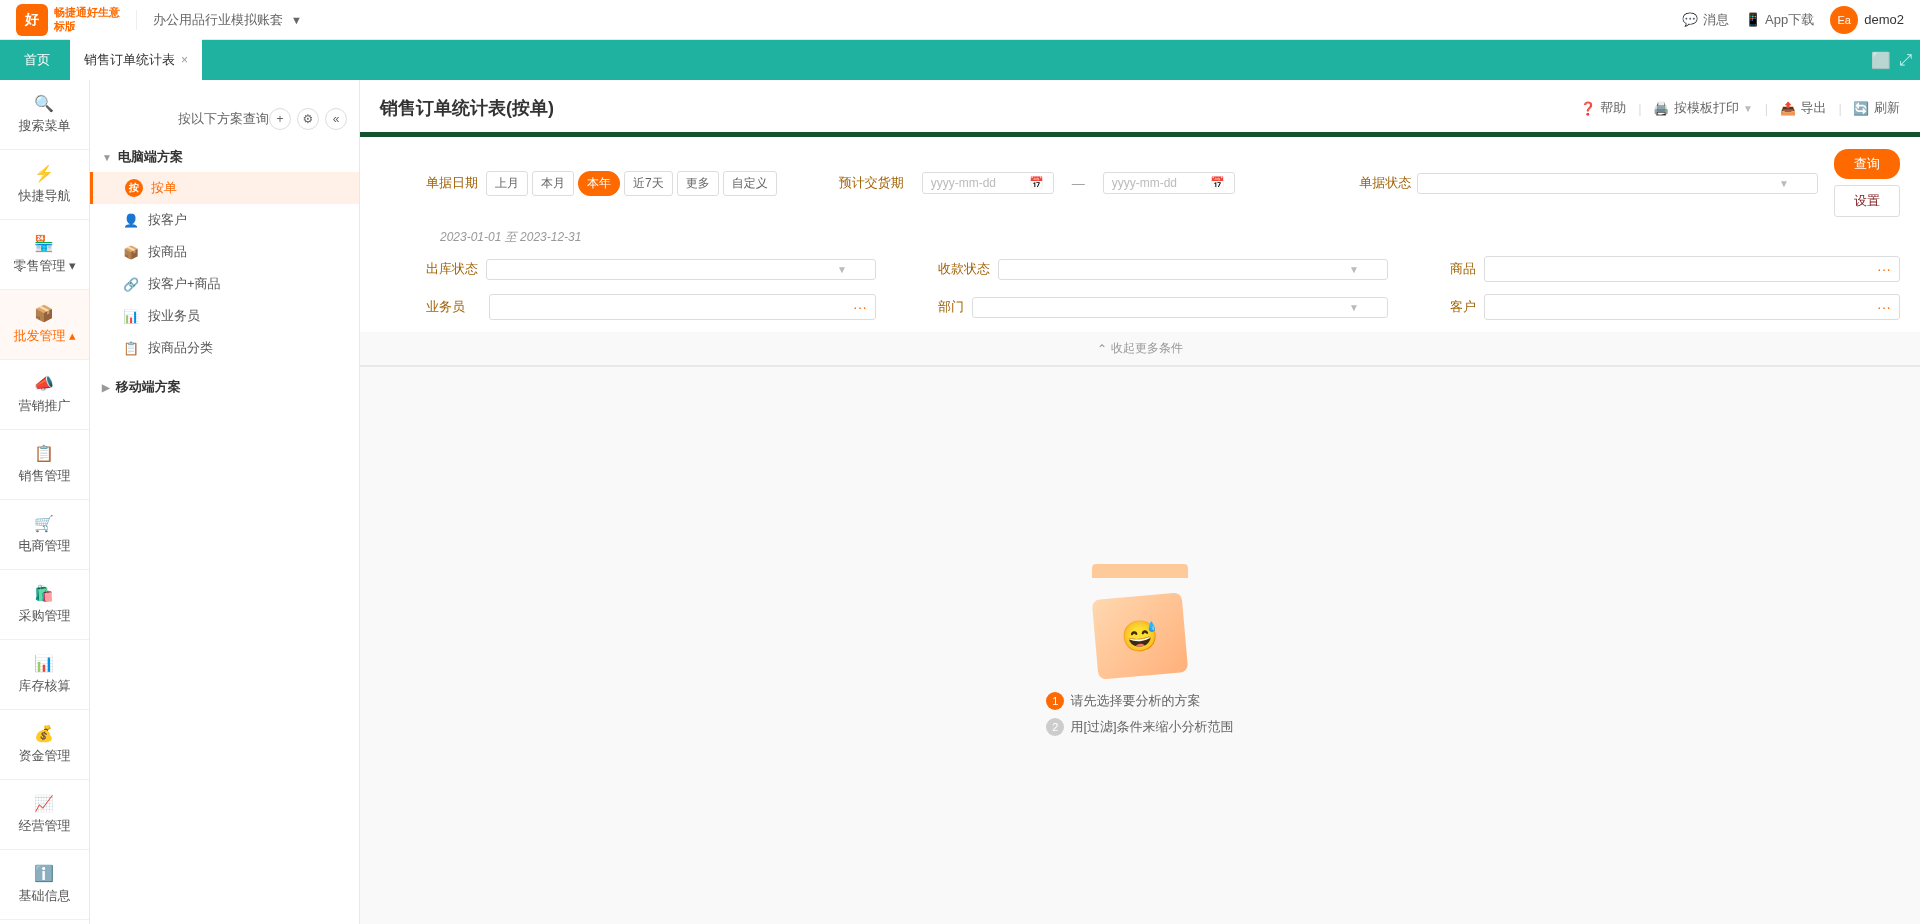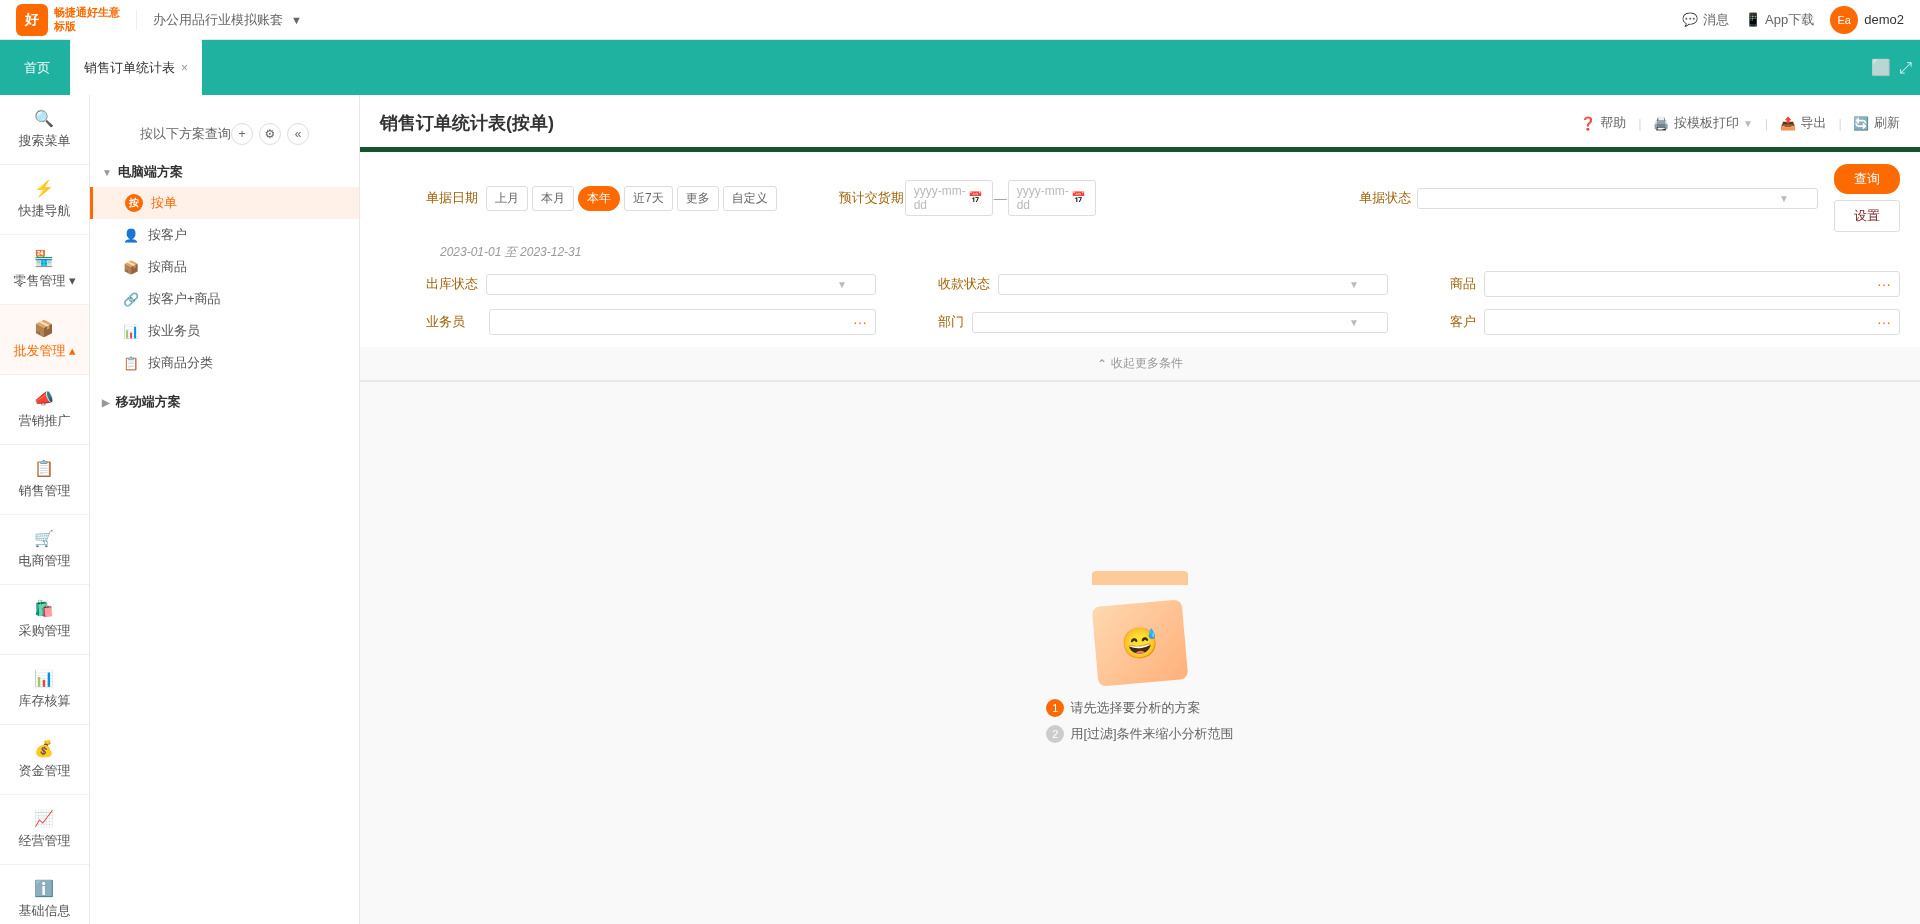--- a/index.html
+++ b/index.html
@@ -12,42 +12,42 @@
     .logo-icon { width: 32px; height: 32px; background: #ff6a00; border-radius: 6px; display: flex; align-items: center; justify-content: center; color: #fff; font-size: 14px; font-weight: bold; }
     .logo-text { font-size: 11px; color: #ff6a00; font-weight: bold; line-height: 1.2; }
     .topbar-title { font-size: 13px; color: #666; }
     .topbar-dropdown { color: #666; font-size: 11px; cursor: pointer; }
     .topbar-right { display: flex; align-items: center; gap: 16px; }
     .topbar-btn { display: flex; align-items: center; gap: 4px; color: #666; font-size: 13px; cursor: pointer; }
     .avatar { width: 28px; height: 28px; border-radius: 50%; background: #ff6a00; display: flex; align-items: center; justify-content: center; color: #fff; font-size: 11px; }
     .username { font-size: 13px; color: #333; }
 
     
-    .tabbar { background: #20b2a0; height: 55px; display: flex; align-items: center; padding: 0 8px; flex-shrink: 0; gap: 4px; }
+    .tabbar { background: #20b2a0; height: 40px; display: flex; align-items: center; padding: 0 8px; flex-shrink: 0; gap: 4px; }
     .tab-home { color: #fff; padding: 6px 16px; font-size: 13px; cursor: pointer; }
     .tab-active { background: #fff; color: #333; padding: 21px 14px; border-radius: 4px 4px 0 0; font-size: 13px; display: flex; align-items: center; gap: 6px; cursor: pointer; }
     .tab-close { color: #999; font-size: 12px; cursor: pointer; }
     .tabbar-right { margin-left: auto; display: flex; align-items: center; gap: 8px; }
     .tabbar-icon-btn { color: #fff; font-size: 16px; cursor: pointer; opacity: 0.8; }
 
     
     .main-layout { display: flex; flex: 1; overflow: hidden; }
 
     
     .sidebar { width: 90px; background: #fff; border-right: 1px solid #e8e8e8; display: flex; flex-direction: column; overflow-y: auto; flex-shrink: 0; }
     .sidebar-item { padding: 14px 8px; text-align: center; cursor: pointer; font-size: 13px; color: #555; display: flex; flex-direction: column; align-items: center; gap: 4px; border-bottom: 1px solid #f0f0f0; }
     .sidebar-item.active { color: #ff6a00; background: #fff8f5; }
     .sidebar-item .si-icon { font-size: 16px; }
 
     
     .content-area { flex: 1; display: flex; overflow: hidden; }
 
     
     .left-panel { width: 270px; background: #fff; border-right: 1px solid #e8e8e8; flex-shrink: 0; overflow-y: auto; }
-    .left-panel-header { padding: 28px 12px 8px; display: flex; align-items: center; justify-content: center; }
+    .left-panel-header { padding: 28px 12px 8px; display: flex; align-items: center; justify-content: flex-end; }
     .left-panel-title { font-size: 13px; color: #666; }
     .left-panel-actions { display: flex; align-items: center; gap: 6px; }
     .lp-action-btn { width: 22px; height: 22px; border-radius: 50%; border: 1px solid #ddd; display: flex; align-items: center; justify-content: center; cursor: pointer; font-size: 12px; color: #666; }
 
     .scheme-group { padding: 4px 0; }
     .scheme-group-header { padding: 6px 12px; display: flex; align-items: center; gap: 6px; font-size: 13px; color: #333; font-weight: bold; cursor: pointer; }
     .scheme-group-header .arrow { font-size: 10px; color: #999; }
     .scheme-item { padding: 7px 12px 7px 32px; display: flex; align-items: center; gap: 8px; cursor: pointer; font-size: 13px; color: #555; }
     .scheme-item.active { background: #fff0e8; color: #ff6a00; border-left: 3px solid #ff6a00; }
     .scheme-item .si-dot { width: 18px; height: 18px; border-radius: 50%; background: #ff6a00; color: #fff; display: flex; align-items: center; justify-content: center; font-size: 10px; font-weight: bold; flex-shrink: 0; }
@@ -59,21 +59,21 @@
     
     .page-header { padding: 16px 20px 0; display: flex; align-items: center; justify-content: space-between; background: #fff; border-bottom: 5px solid #14532d; flex-shrink: 0; }
     .page-title { font-size: 18px; color: #333; font-weight: bold; padding-bottom: 12px; }
     .page-actions { display: flex; align-items: center; gap: 12px; padding-bottom: 12px; }
     .page-action-btn { display: flex; align-items: center; gap: 4px; color: #666; font-size: 13px; cursor: pointer; }
     .page-action-sep { color: #ddd; }
     .filter-label { font-size: 13px; color: #a16207; white-space: nowrap; margin-left: 46px; }
     .date-btns { display: flex; align-items: center; gap: 4px; }
     .date-btn { padding: 3px 8px; border: 1px solid #ddd; border-radius: 3px; cursor: pointer; font-size: 12px; color: #666; background: #fff; }
     .date-btn.active { background: #ff6a00; color: #fff; border-color: #ff6a00; border-radius: 12px; }
-    .date-input { border: 1px solid #ddd; border-radius: 3px; padding: 3px 8px; font-size: 12px; color: #999; width: 88px; display: flex; align-items: center; justify-content: space-between; }
+    .date-input { border: 1px solid #ddd; border-radius: 3px; padding: 3px 8px; font-size: 12px; color: #999; width: 132px; display: flex; align-items: center; justify-content: space-between; }
     .date-sep { color: #999; font-size: 13px; }
 
     .filter-select { border: 1px solid #ddd; border-radius: 3px; padding: 4px 28px 4px 8px; font-size: 12px; color: #999; background: #fff; position: relative; display: flex; align-items: center; min-width: 200px; justify-content: space-between; cursor: pointer; }
     .filter-select-wide { min-width: 300px; }
     .filter-select .arrow { color: #bbb; font-size: 10px; }
     .filter-select-ellipsis { border: 1px solid #ddd; border-radius: 3px; padding: 4px 8px; font-size: 12px; color: #999; background: #fff; min-width: 200px; display: flex; align-items: center; justify-content: space-between; cursor: pointer; }
     .ellipsis { color: #ff6a00; font-size: 14px; }
     .btn-primary { background: #ff6a00; color: #fff; border: none; padding: 6px 20px; border-radius: 14px; cursor: pointer; font-size: 13px; }
     .btn-default { background: #fff; color: #7f1d1d; border: 1px solid #ddd; padding: 6px 16px; border-radius: 3px; cursor: pointer; font-size: 13px; }
 
@@ -293,21 +293,21 @@
               <div class="date-btns">
                 <button class="date-btn">上月</button>
                 <button class="date-btn">本月</button>
                 <button class="date-btn active">本年</button>
                 <button class="date-btn">近7天</button>
                 <button class="date-btn">更多</button>
                 <button class="date-btn">自定义</button>
               </div>
             </div>
 
-            <div style="display:flex;align-items:center;gap:1px;flex:1;">
+            <div style="display:flex;align-items:center;gap:18px;flex:1;">
               <span class="filter-label">预计交货期</span>
               <div class="date-input">
                 <span style="color:#bbb;">yyyy-mm-dd</span>
                 <span>📅</span>
               </div>
               <span class="date-sep">—</span>
               <div class="date-input">
                 <span style="color:#bbb;">yyyy-mm-dd</span>
                 <span>📅</span>
               </div>

